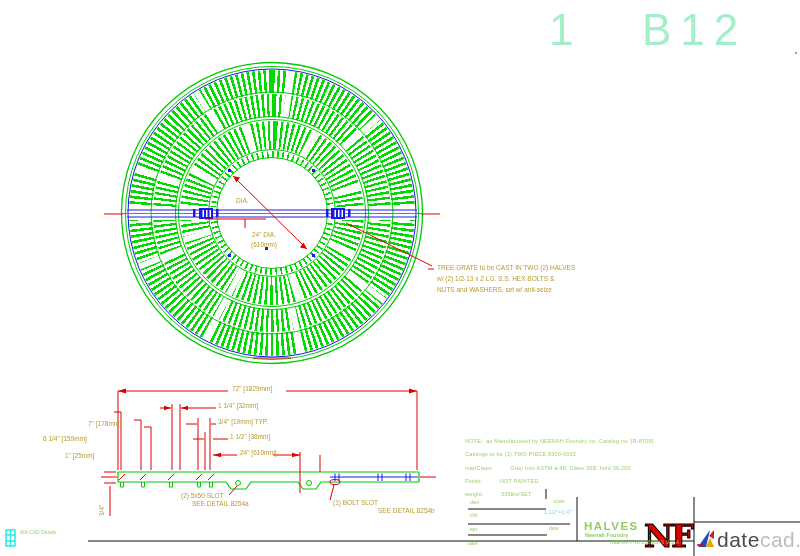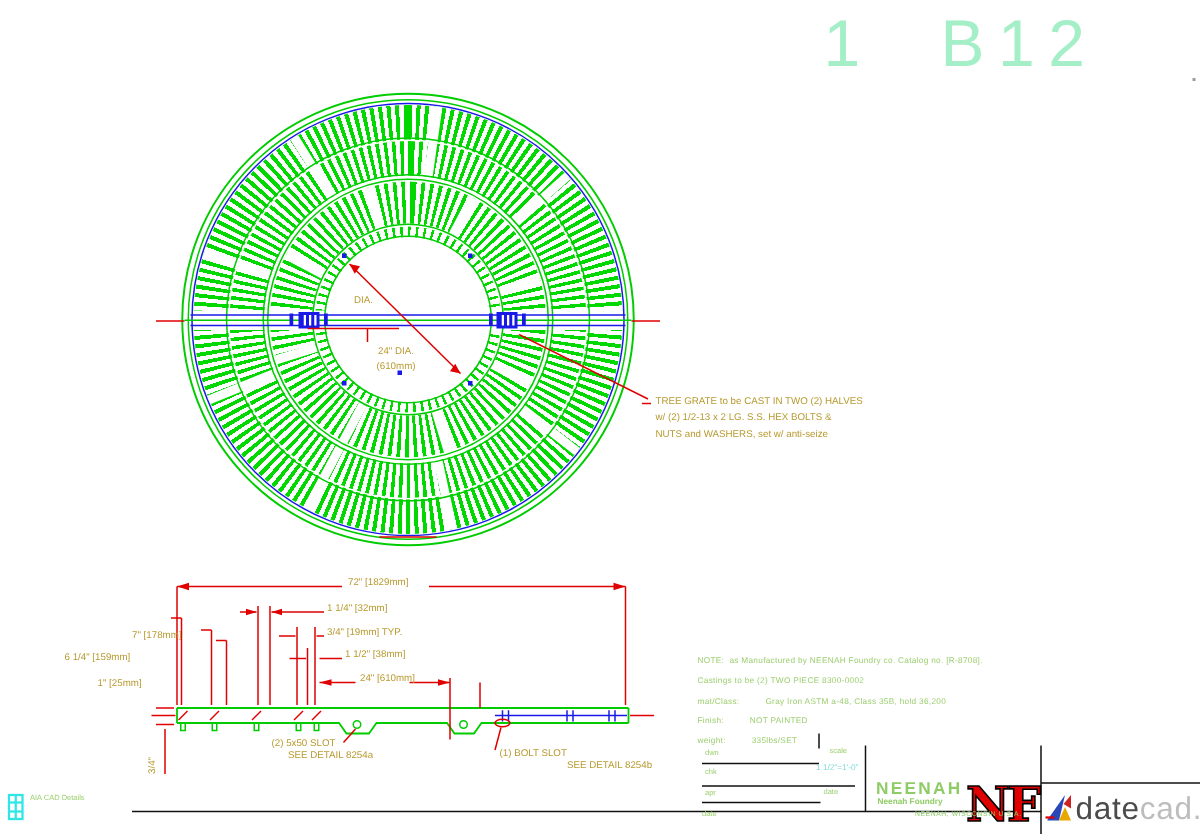--- a/index.html
+++ b/index.html
@@ -37,21 +37,21 @@
   .brics-light{color:#bdbdbd;}
   .rot90{transform:rotate(-90deg);transform-origin:left top;}
   svg{position:absolute;left:0;top:0;}
 </style>
 </head>
 <body>
 
 <div class="sheet">
 
   <div class="abs plotnum t" style="left:549px;top:7px;">1</div>
-  <div class="abs plotnum code t" style="left:627px;top:7px;">B12</div>
+  <div class="abs plotnum code t" style="left:642px;top:7px;">B12</div>
 
   <div>
     <div class="disc ring1"></div>
     <div class="disc cover1"></div>
     <div class="disc ring2"></div>
     <div class="disc cover2"></div>
     <div class="disc ring3"></div>
     <div class="disc cover3"></div>
     <div class="disc ring4"></div>
     <div class="disc cover4"></div>
@@ -260,21 +260,21 @@
   <div class="t noteg" style="left:465px;top:479px;">Finish:          NOT PAINTED</div>
   <div class="t noteg" style="left:465px;top:492px;">weight:          335lbs/SET</div>
 
   <div class="t tb-label" style="left:470px;top:500px;">dwn</div>
   <div class="t tb-label" style="left:470px;top:513px;">chk</div>
   <div class="t tb-label" style="left:470px;top:527px;">apr</div>
   <div class="t tb-label" style="left:468px;top:541px;">date</div>
   <div class="t tb-label" style="left:553px;top:499px;">scale</div>
   <div class="t cyanv" style="left:544px;top:510px;">1 1/2"=1'-0"</div>
   <div class="t tb-label" style="left:549px;top:526px;">date</div>
-  <div class="t company" style="left:584px;top:520px;">NEENAH</div>
+  <div class="t company" style="left:584px;top:520px;">HALVES</div>
   <div class="t company-sub" style="left:585px;top:533px;">Neenah Foundry</div>
   <div class="t company-addr" style="left:610px;top:541px;">NEENAH, WISCONSIN U.S.A.</div>
 
   <div class="t brics-word" style="left:717px;top:529px;"><span class="brics-dark">date</span><span class="brics-light">cad</span><span class="brics-light">.</span></div>
 
   <div class="t" style="left:20px;top:530px;font-size:5px;color:#9ccf70;">AIA CAD Details</div>
 
 </div>
 
 </body></html>

